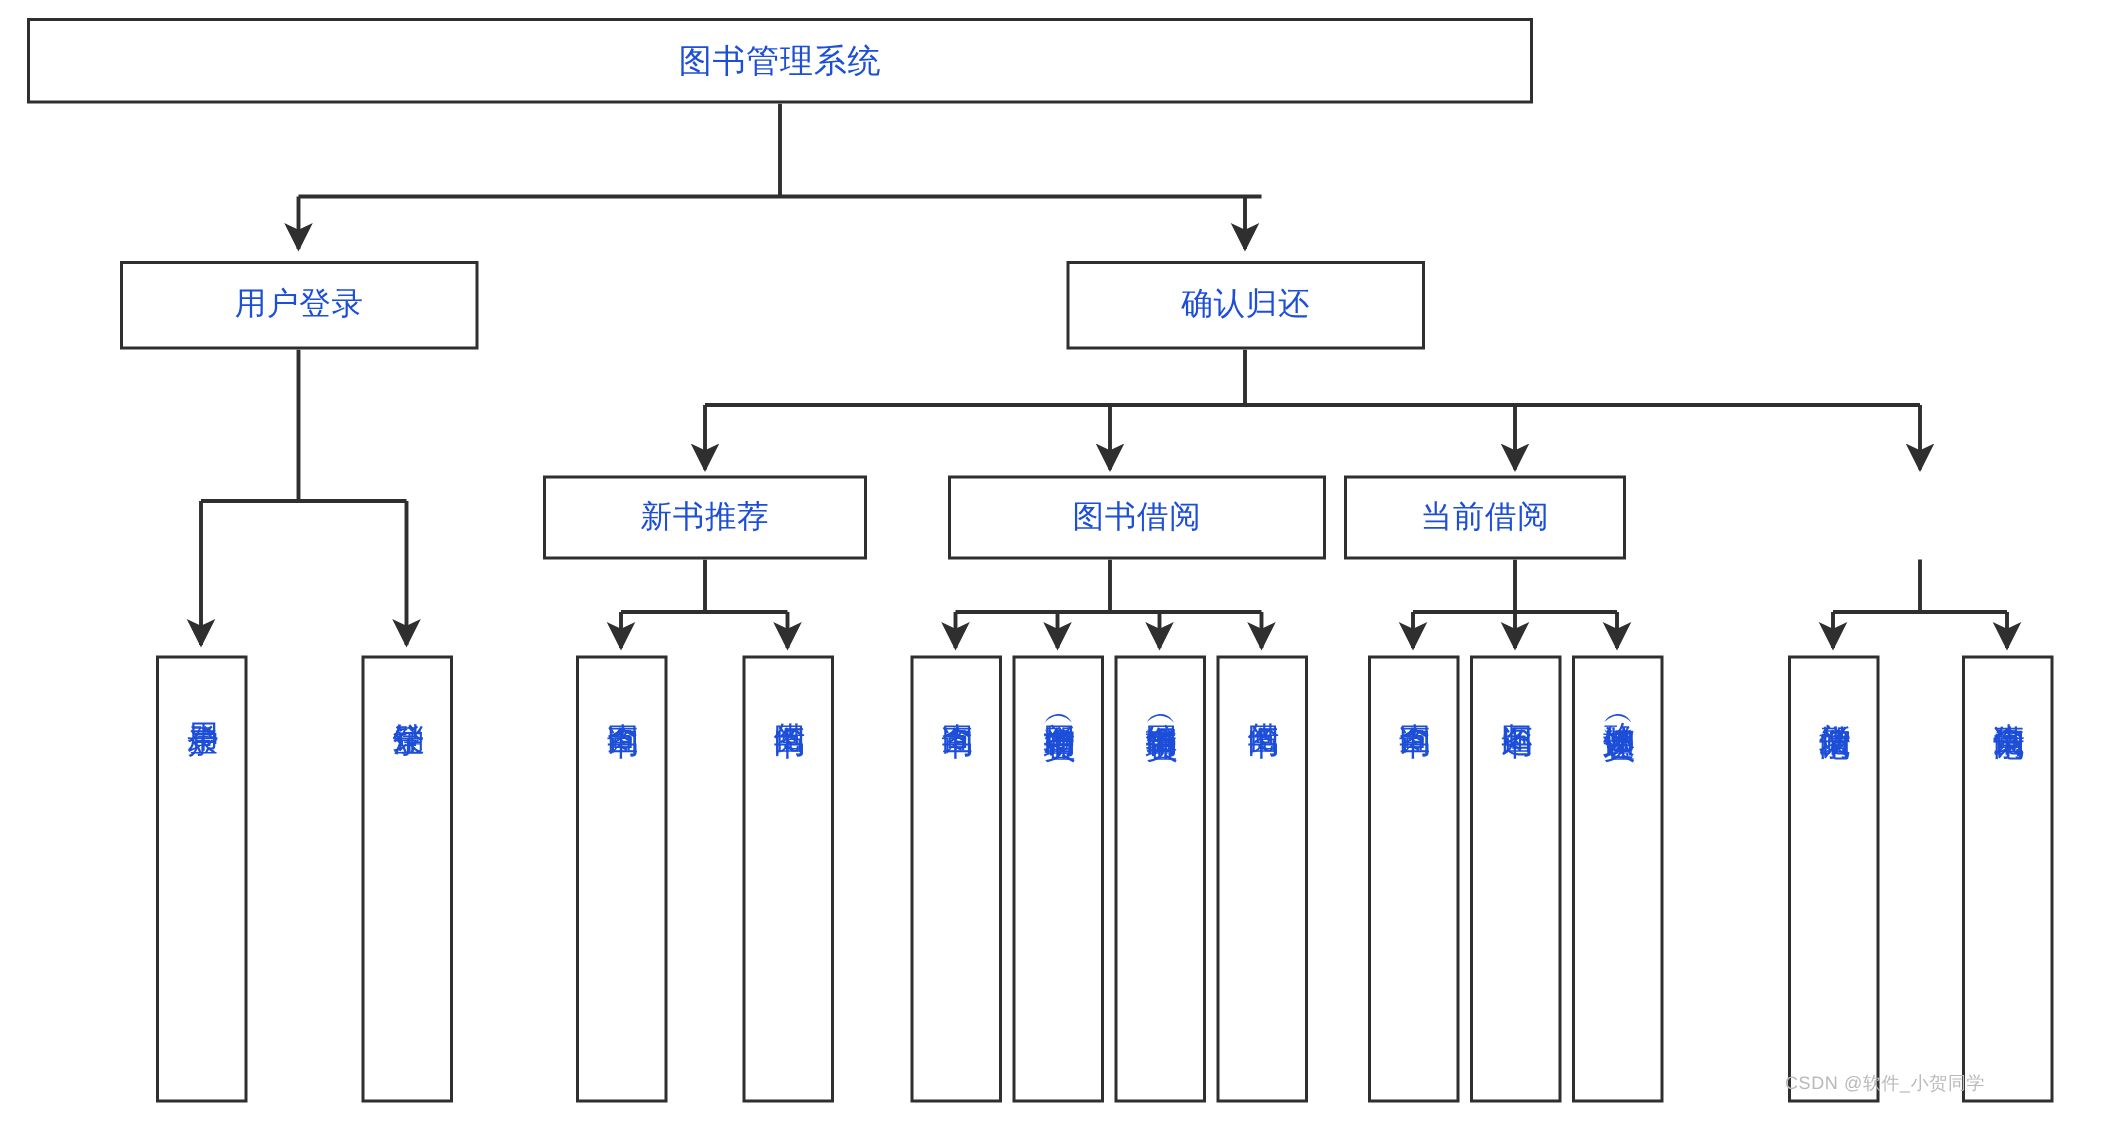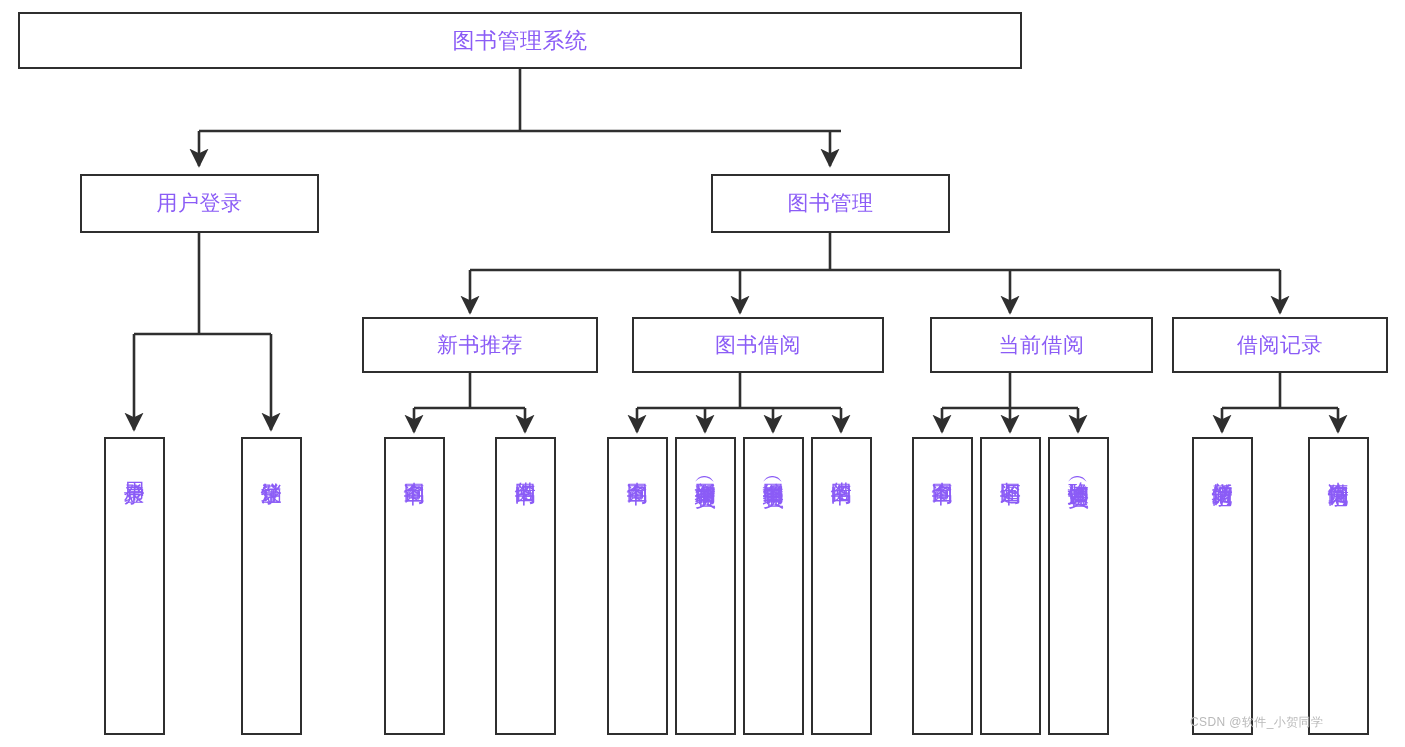--- a/index.html
+++ b/index.html
@@ -10,21 +10,21 @@
   #stage{position:relative;width:1405px;height:747px;background:#ffffff;}
   #edges{position:absolute;left:0;top:0;width:1405px;height:747px;}
   .node{
     position:absolute;
     box-sizing:border-box;
     background:#ffffff;
     border:2.2px solid #2f2f2f;
     display:flex;
     align-items:center;
     justify-content:center;
-    color:#8b5cf6;
+    color:#1d4ed8;
   }
   .node .lbl{
     display:block;
     text-align:center;
     line-height:1.18;
     letter-spacing:0.5px;
     white-space:nowrap;
   }
   .h-node .lbl{font-size:21px;}
   .root .lbl{font-size:22px;}
@@ -102,34 +102,31 @@
   </svg>
 
   <div class="node root h-node" style="left:18px;top:12px;width:1004px;height:57px;">
     <span class="lbl">图书管理系统</span>
   </div>
 
   <div class="node h-node" style="left:80px;top:174px;width:239px;height:59px;">
     <span class="lbl">用户登录</span>
   </div>
   <div class="node h-node" style="left:711px;top:174px;width:239px;height:59px;">
-    <span class="lbl">图书管理</span>
+    <span class="lbl">确认归还</span>
   </div>
 
-  <div class="node h-node" style="left:362px;top:317px;width:236px;height:56px;">
+  <div class="node h-node" style="left:362px;top:317px;width:216px;height:56px;">
     <span class="lbl">新书推荐</span>
   </div>
   <div class="node h-node" style="left:632px;top:317px;width:252px;height:56px;">
     <span class="lbl">图书借阅</span>
   </div>
-  <div class="node h-node" style="left:930px;top:317px;width:223px;height:56px;">
+  <div class="node h-node" style="left:896px;top:317px;width:188px;height:56px;">
     <span class="lbl">当前借阅</span>
-  </div>
-  <div class="node h-node" style="left:1172px;top:317px;width:216px;height:56px;">
-    <span class="lbl">借阅记录</span>
   </div>
 
   <div class="node v-node" style="left:104px;top:437px;width:61px;height:298px;">
     <span class="lbl">用户登录</span>
   </div>
   <div class="node v-node" style="left:241px;top:437px;width:61px;height:298px;">
     <span class="lbl">注销登录</span>
   </div>
 
   <div class="node v-node" style="left:384px;top:437px;width:61px;height:298px;">

